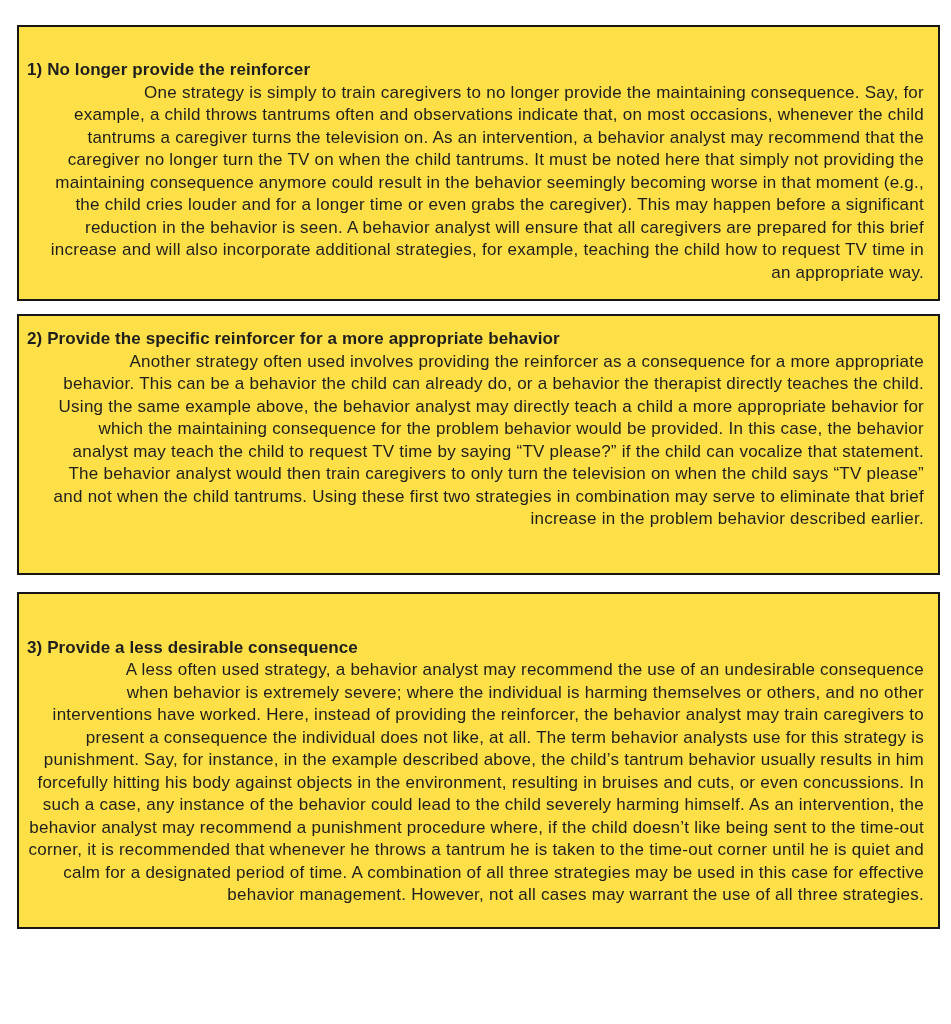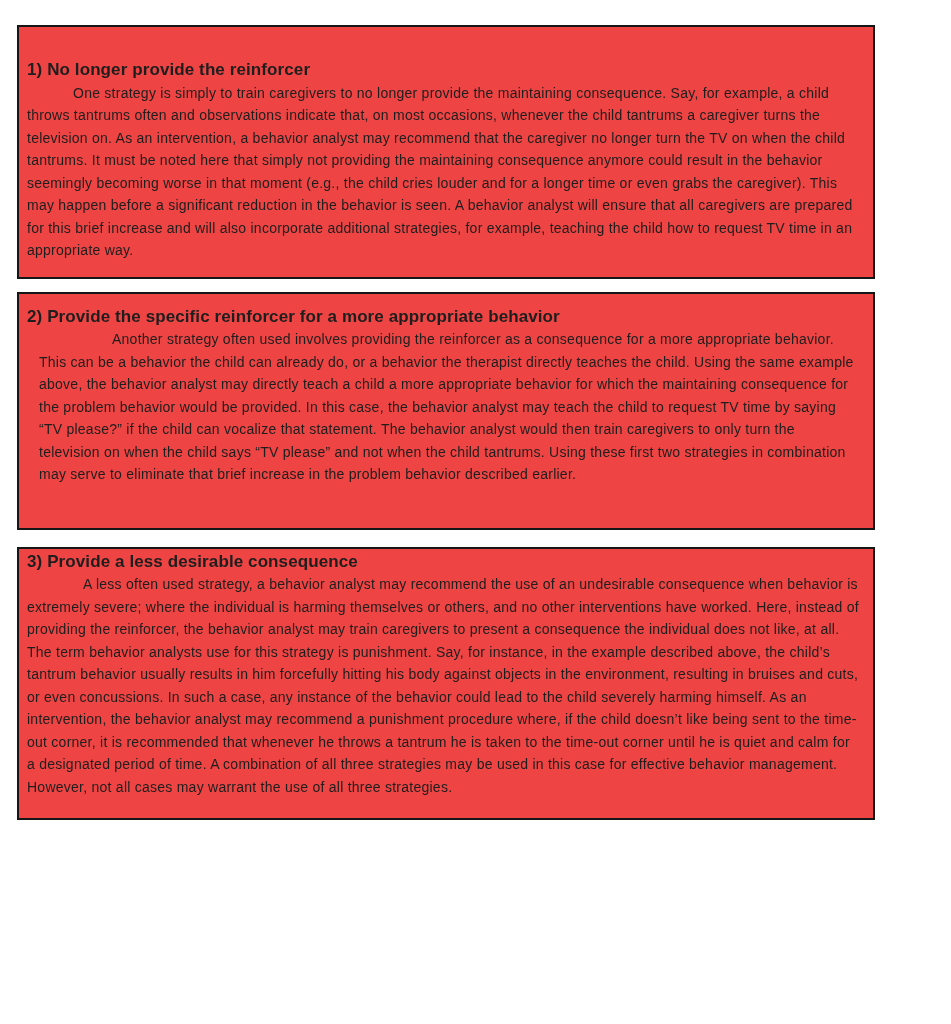--- a/index.html
+++ b/index.html
@@ -14,43 +14,43 @@
     color: #1e1e1e;
     overflow: hidden;
   }
   .page {
     padding: 25px 16px 0 17px;
     box-sizing: border-box;
   }
   .strategy-box {
     border: 2.5px solid #161616;
     box-sizing: border-box;
-    width: 858px;
-    background: #ef4444;
+    width: 923px;
+    background: #fde047;
   }
   .strategy-box .inner {
     padding-left: 8px;
     padding-right: 14px;
   }
   .box-1 { margin-bottom: 13px; }
   .box-1 .inner { padding-top: 32px; padding-bottom: 15px; }
   .box-2 { margin-bottom: 17px; }
   .box-2 .inner { padding-top: 12px; padding-bottom: 42px; border-radius: 9px; }
-  .box-3 .inner { padding-top: 2px; padding-bottom: 20px; }
+  .box-3 .inner { padding-top: 2px; padding-bottom: 20px; margin-top: 41px; }
   .section-heading {
     font-size: 17px;
     font-weight: bold;
     line-height: 22.5px;
     letter-spacing: 0.1px;
   }
   .section-body {
-    font-size: 14px;
+    font-size: 17px;
     line-height: 22.5px;
     letter-spacing: 0.25px;
-    text-align: left;
+    text-align: right;
   }
   .indent-a { text-indent: 46px; }
   .indent-b { text-indent: 73px; margin-left: 12px; }
   .indent-c { text-indent: 56px; }
 </style>
 </head>
 <body>
 
 <div class="page">
 

